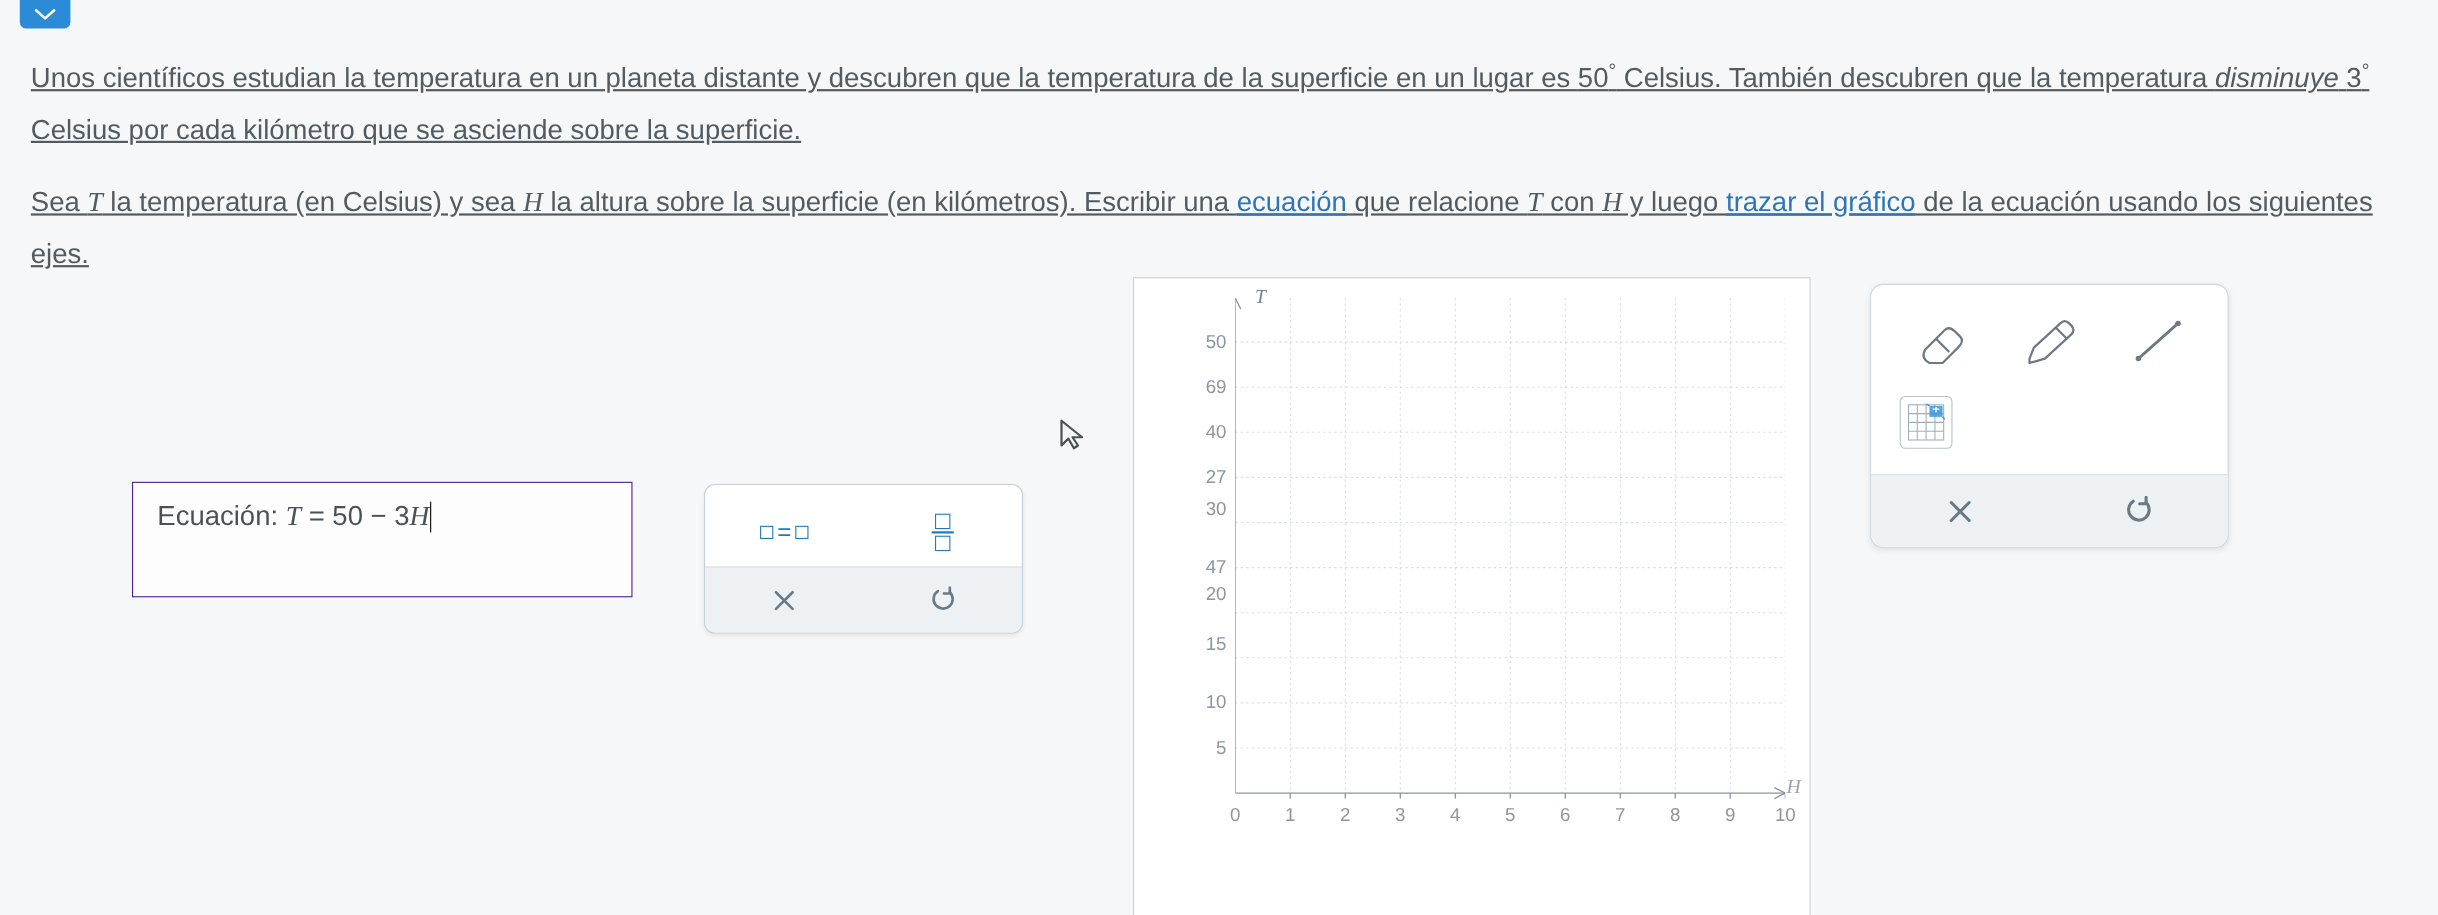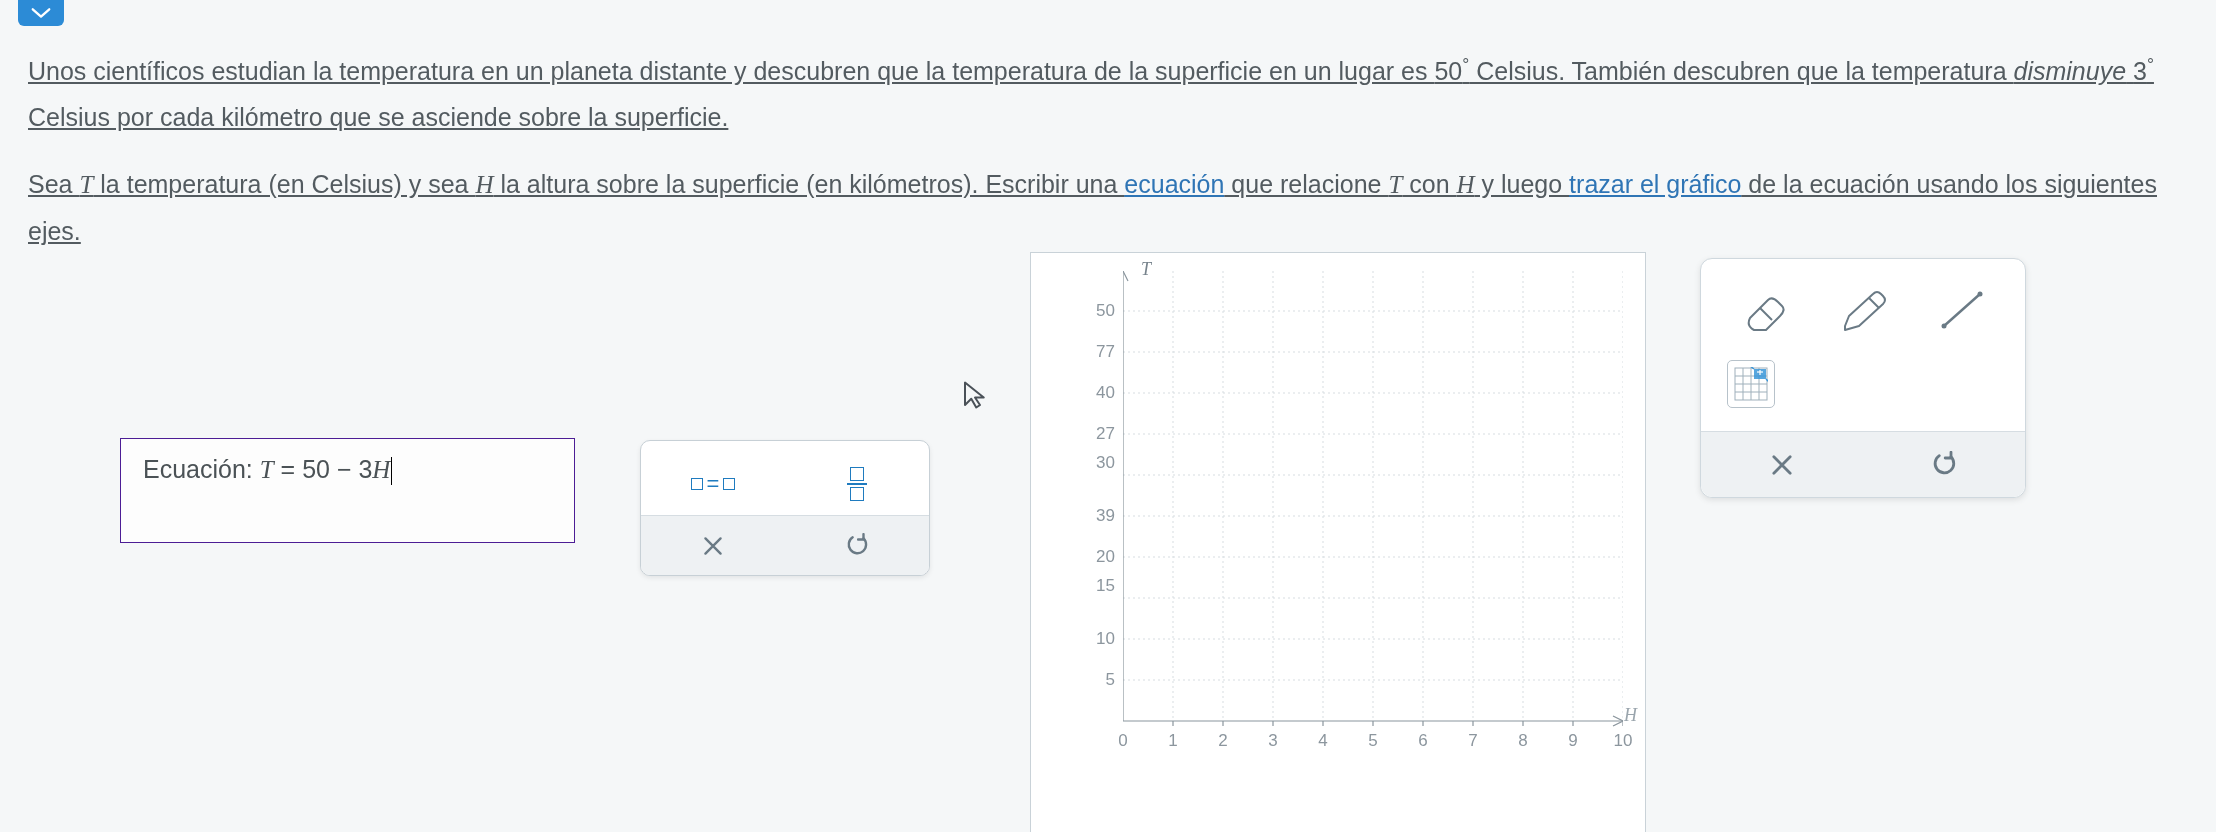--- a/index.html
+++ b/index.html
@@ -302,26 +302,26 @@
           <line x1="250" y1="450" x2="250" y2="455"></line>
           <line x1="300" y1="450" x2="300" y2="455"></line>
           <line x1="350" y1="450" x2="350" y2="455"></line>
           <line x1="400" y1="450" x2="400" y2="455"></line>
           <line x1="450" y1="450" x2="450" y2="455"></line>
           <line x1="500" y1="450" x2="500" y2="455"></line>
       </g>
     </svg>
 
     <div class="ytick" style="top:58px;">50</div>
-    <div class="ytick" style="top:99px;">77</div>
+    <div class="ytick" style="top:99px;">69</div>
     <div class="ytick" style="top:140px;">40</div>
     <div class="ytick" style="top:181px;">27</div>
     <div class="ytick" style="top:210px;">30</div>
-    <div class="ytick" style="top:263px;">39</div>
-    <div class="ytick" style="top:304px;margin-left:22px;">20</div>
+    <div class="ytick" style="top:263px;">47</div>
+    <div class="ytick" style="top:287px;margin-left:22px;">20</div>
     <div class="ytick" style="top:333px;">15</div>
     <div class="ytick" style="top:386px;">10</div>
     <div class="ytick" style="top:427px;">5</div>
 
     <div class="xtick" style="left:92px; top:478px;">0</div>
     <div class="xtick" style="left:142px; top:478px;">1</div>
     <div class="xtick" style="left:192px; top:478px;">2</div>
     <div class="xtick" style="left:242px; top:478px;">3</div>
     <div class="xtick" style="left:292px; top:478px;">4</div>
     <div class="xtick" style="left:342px; top:478px;">5</div>

